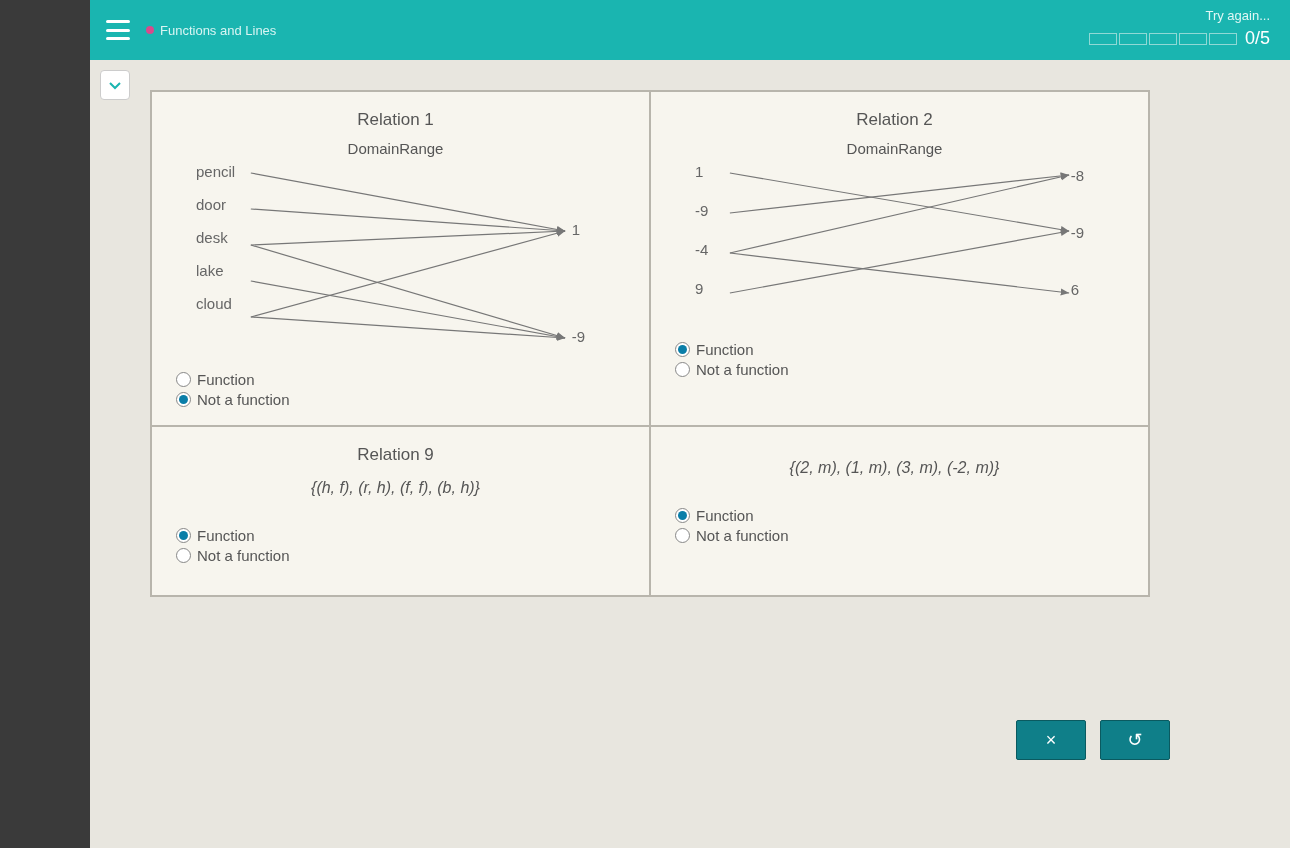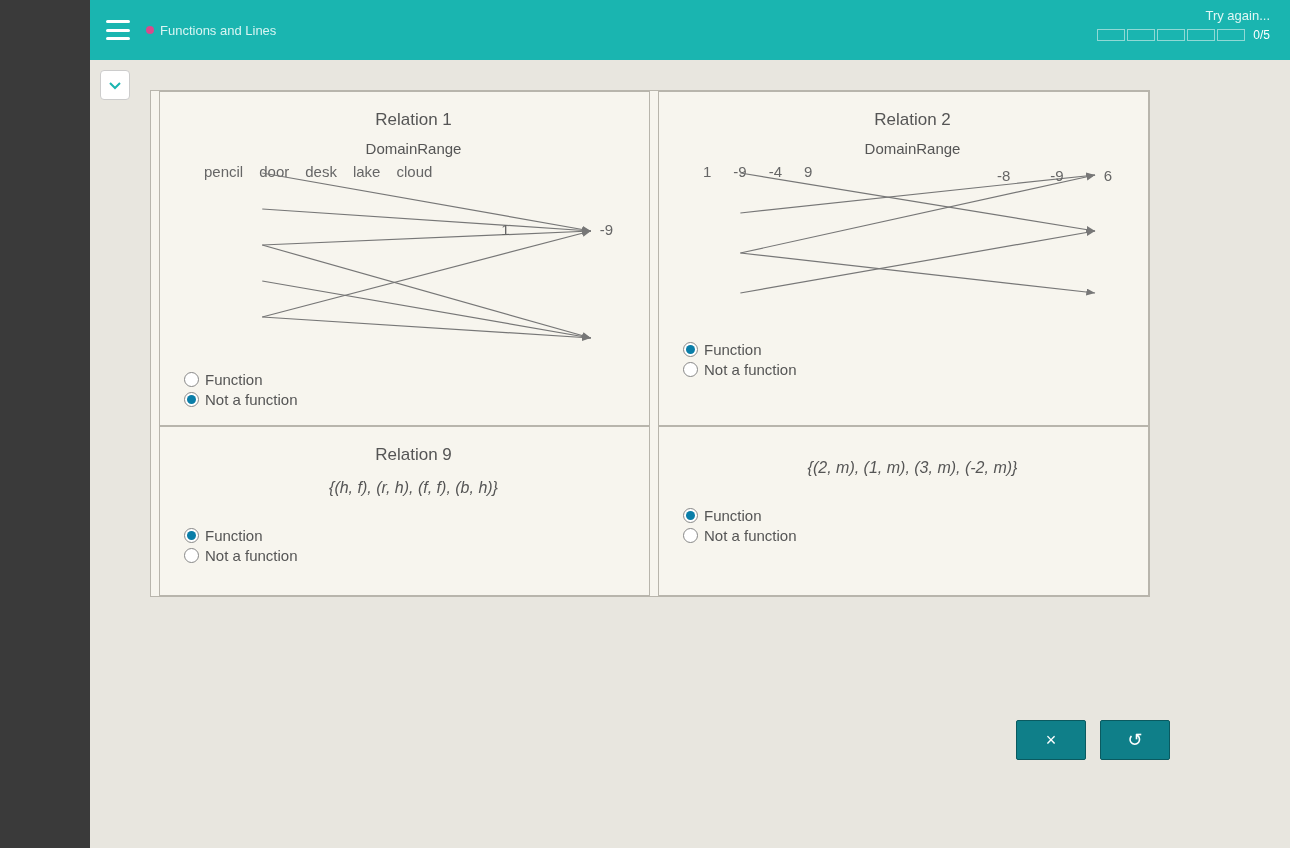--- a/index.html
+++ b/index.html
@@ -37,21 +37,21 @@
     justify-content: space-between;
   }
   .menu-btn span { display:block; height:3px; background:#fff; border-radius:2px; }
   .title-block { flex: 1; }
   .crumb { font-size: 13px; color: #d8f5f3; display:flex; align-items:center; gap:6px;}
   .crumb-dot { width:8px; height:8px; border-radius:50%; background:#d94a8c; display:inline-block;}
   .lesson-title { font-size: 15px; font-weight: bold; color:#fff; margin-top:2px;}
   .try-again { position:absolute; right:20px; top:8px; font-size:13px; color:#e0f7f5;}
   .progress-row { position:absolute; right:20px; top:28px; display:flex; align-items:center; gap:2px;}
   .progress-seg { width:28px; height:12px; border:1px solid #8fd9d5; background:#1ab5b0; }
-  .progress-label { color:#fff; font-size:12px; margin-left:6px;}
+  .progress-label { color:#fff; font-size:18px; margin-left:6px;}
   .chevron-tab {
     position:absolute;
     left: 10px;
     top: 70px;
     width: 30px; height: 30px;
     background:#fff;
     border:1px solid #ccc;
     border-radius:4px;
     display:flex; align-items:center; justify-content:center;
     color:#1ab5b0;
@@ -63,29 +63,28 @@
     left: 60px;
     top: 90px;
     width: 1000px;
     background:#f7f5ee;
     border:1px solid #b8b5ac;
   }
   .row { display:flex; }
   .cell {
     flex:1;
     border:1px solid #b8b5ac;
-    padding: 18px 6px 14px 24px;
+    padding: 18px 34px 14px 24px;
     position:relative;
     min-height: 200px;
-    margin-left: 8px;
   }
   .rel-title { text-align:center; color:#555; font-size:17px; margin-bottom:10px;}
   .dr-header { display:flex; justify-content:center; color:#555; font-size:15px; padding:0 30px; margin-bottom:6px;}
   .mapping { position:relative; height:200px; }
-  .dom-list, .rng-list { position:absolute; top:0; display:flex; flex-direction:row; gap:16px; color:#666; font-size:15px;}
+  .dom-list, .rng-list { position:absolute; top:0; display:flex; flex-direction:column; gap:16px; color:#666; font-size:15px;}
   .dom-list { left:20px; }
   .rng-list { right:30px; }
   .svg-lines { position:absolute; left:0; top:0; width:100%; height:100%; }
   .svg-lines line { stroke:#777; stroke-width:1.2; }
   .arrowhead { fill:#777; }
   .radio-group { margin-top:8px; }
   .radio-row { display:flex; align-items:center; gap:6px; color:#555; font-size:15px; margin:3px 0; cursor:pointer;}
   .radio-outer {
     width:15px; height:15px; border-radius:50%;
     border:1.5px solid #888; display:flex; align-items:center; justify-content:center;

